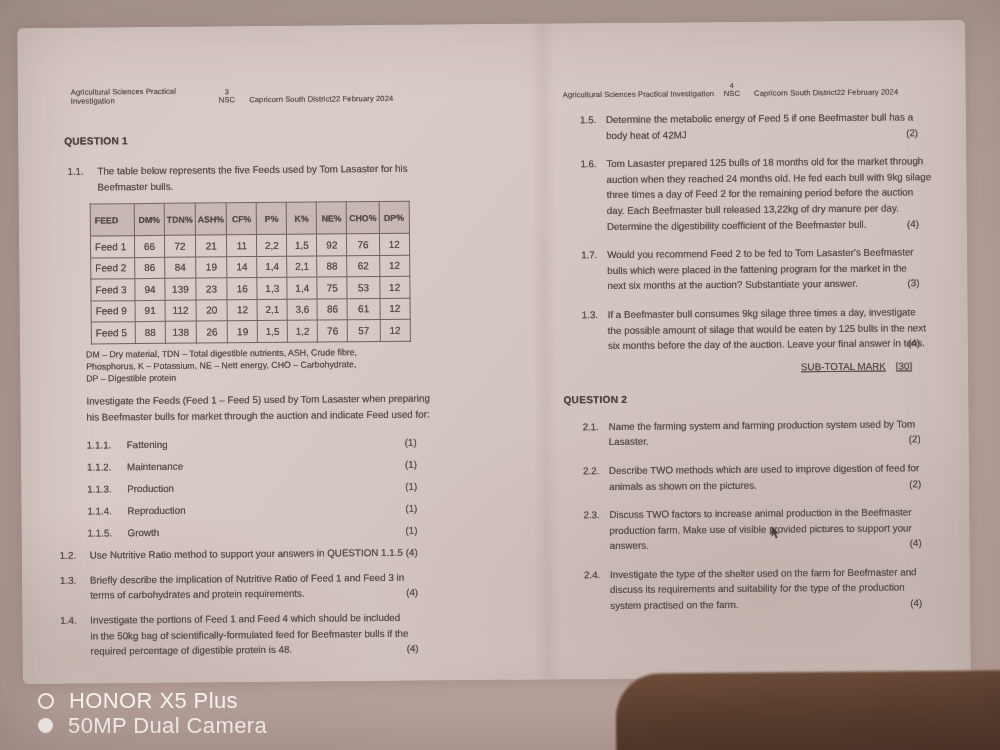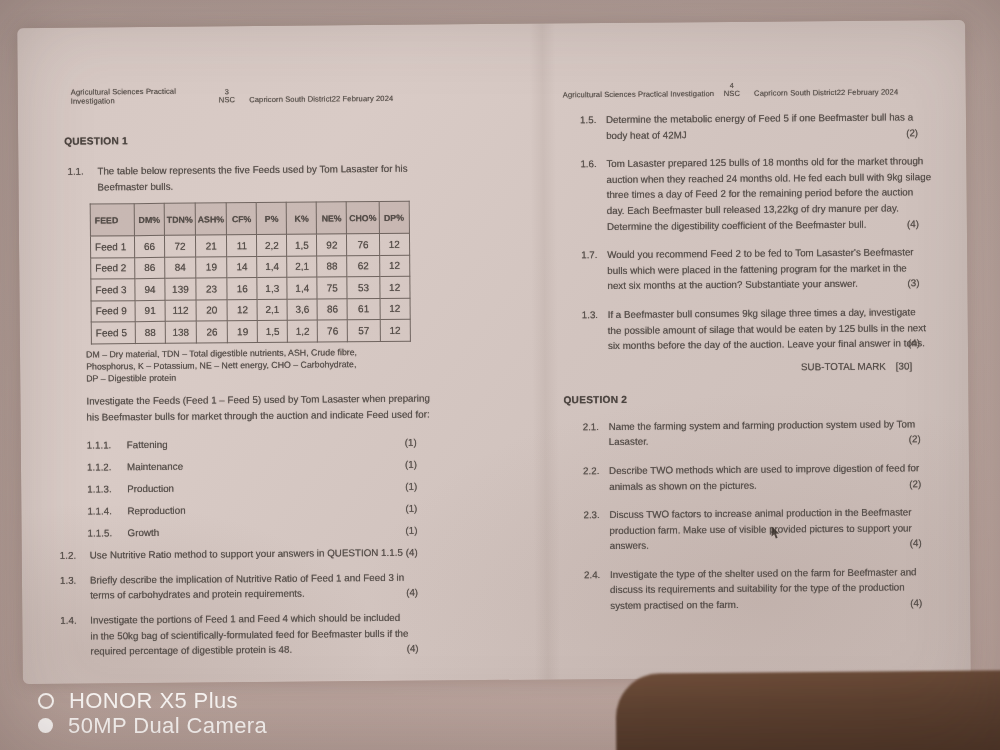--- a/index.html
+++ b/index.html
@@ -73,21 +73,21 @@
   .feed-table td { height:21.5px; font-size:10px; }
   .feed-table th:first-child, .feed-table td:first-child { width:44px; text-align:left; padding-left:4px; }
   .feed-table th:not(:first-child), .feed-table td:not(:first-child) { width:30px; }
 
   .footnote { margin:4px 0 0 28px; font-size:8.8px; }
   .footnote .q-line { line-height:12px; white-space:nowrap; }
   .intro { margin:9px 0 0 28px; font-size:9.8px; }
   .intro .q-line { line-height:16.5px; white-space:nowrap; }
 
   .subtotal-row { display:flex; justify-content:flex-end; margin:-4px 8px 0 0; font-size:9.8px; }
-  .subtotal-row span { margin-left:10px; }
+  .subtotal-row span { margin-left:10px;text-decoration:underline; }
 
   
   .cursor-mark { position:absolute; left:211px; top:445px; width:11px; height:13px; }
 
   
   .brown-object {
     position:absolute; left:616px; top:672px; width:400px; height:95px;
     border-radius:44px 0 0 0;
     background:linear-gradient(178deg, #6f4e3a 0%, #5d4130 35%, #452e20 100%);
     filter:blur(1.1px);

